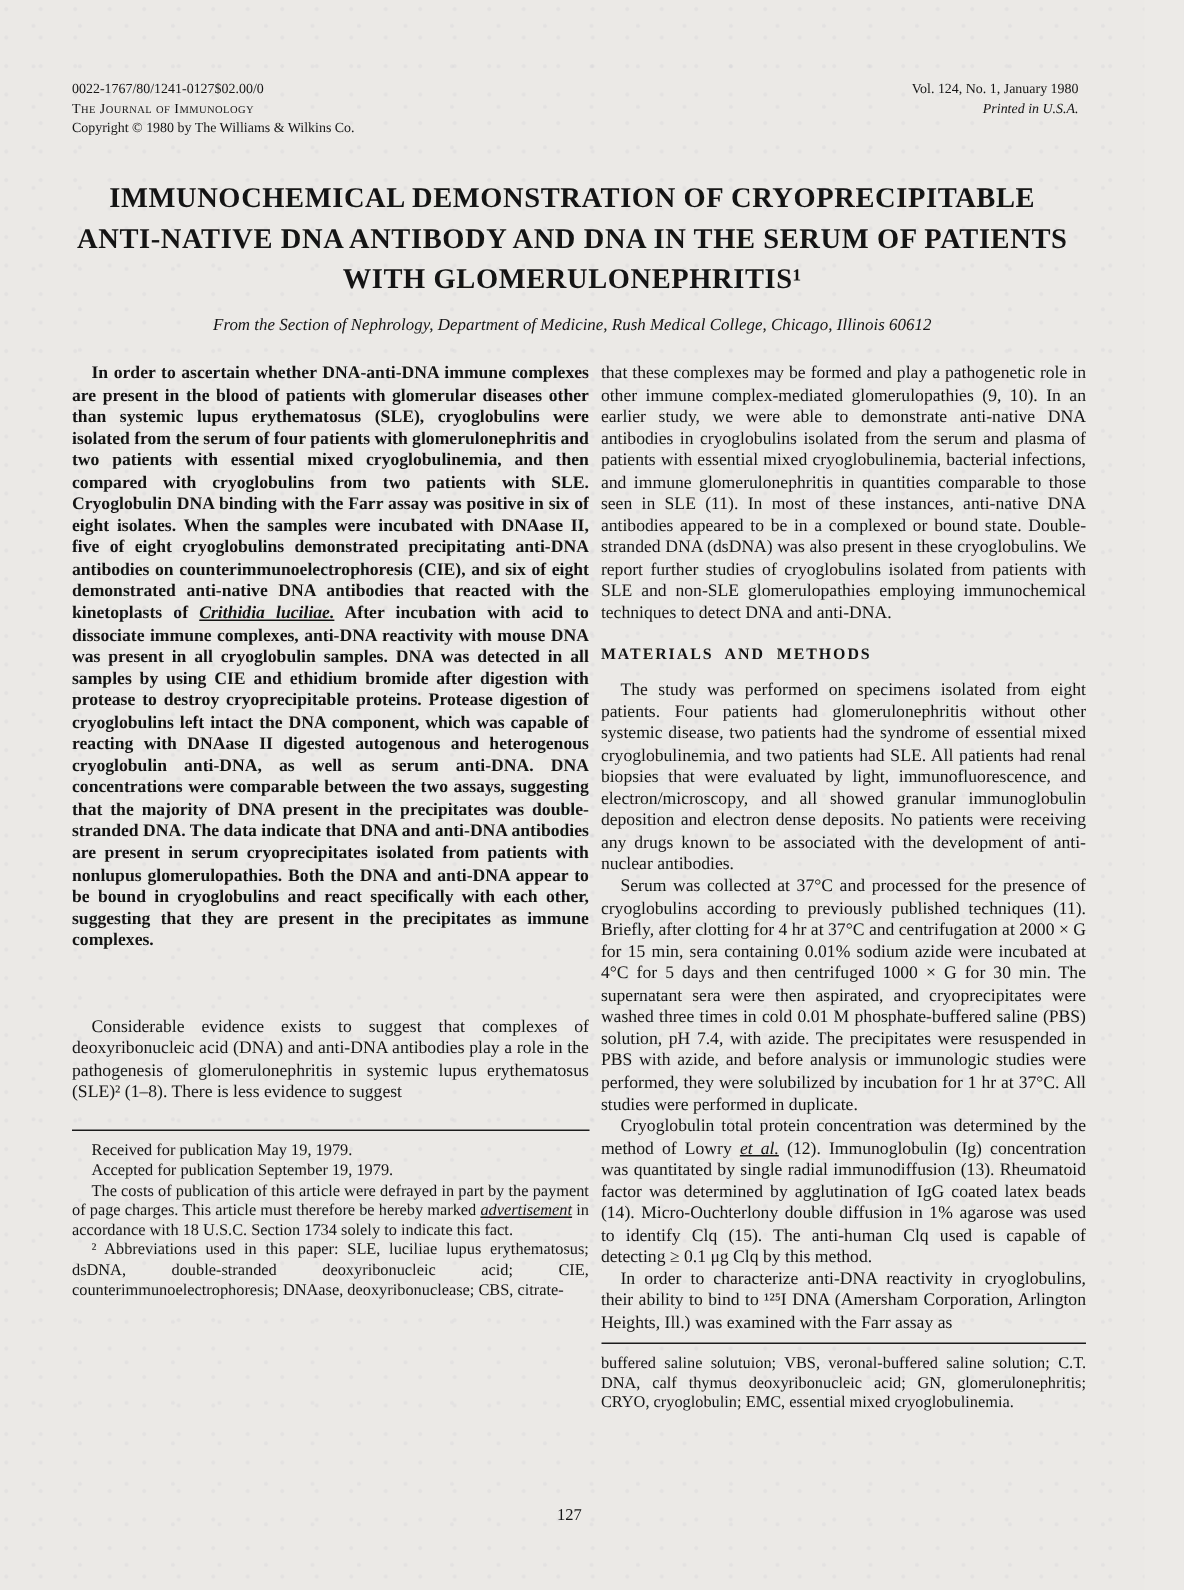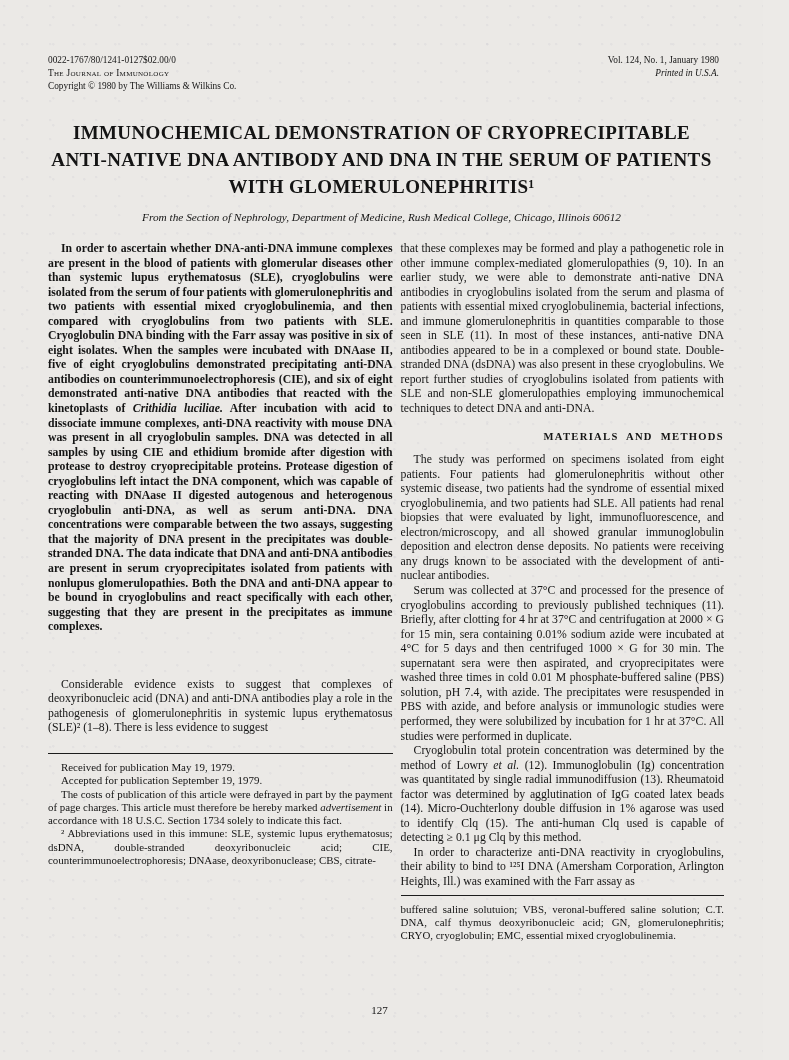--- a/index.html
+++ b/index.html
@@ -60,38 +60,38 @@
   .abstract, .indent { text-indent:13px; }
   .noindent { text-indent:0; }
 
   .intro { margin-top:43px; }
 
   .fnrule { border:none; border-top:1.2px solid #1c1c1c; margin:17px 0 0 0; width:100%; }
   .fnotes { margin-top:7px; font-size:10.9px; line-height:13.3px; }
   .fnotes p { text-indent:13px; text-align:justify; }
 
   .mm-head {
-    text-align:right;
+    text-align:left;
     font-size:10.6px;
     font-weight:bold;
     letter-spacing:1.3px;
     word-spacing:4px;
     margin:13px 0 9px 0;
     text-indent:0;
   }
   .fncont { margin-top:7px; font-size:10.9px; line-height:13.3px; text-align:justify; }
 
   .pageno {
     position:absolute;
     bottom:44px; left:0; right:4px;
     text-align:center;
     font-size:11px;
   }
 
-  .r-i { font-style:italic; }
+  .r-i { font-style:italic;text-decoration:underline; }
   .r-small { font-size:10.2px; letter-spacing:.5px; }
 </style>
 </head>
 <body>
 
 <div class="page">
 
   <div class="hdr">
     <div class="block left">
       <div>0022-1767/80/1241-0127$02.00/0</div>
@@ -112,21 +112,21 @@
   <div class="cols">
 
     <div class="col-l">
       <p class="abstract"><span>In order to ascertain whether DNA-anti-DNA immune complexes are present in the blood of patients with glomerular diseases other than systemic lupus erythematosus (SLE), cryoglobulins were isolated from the serum of four patients with glomerulonephritis and two patients with essential mixed cryoglobulinemia, and then compared with cryoglobulins from two patients with SLE. Cryoglobulin DNA binding with the Farr assay was positive in six of eight isolates. When the samples were incubated with DNAase II, five of eight cryoglobulins demonstrated precipitating anti-DNA antibodies on counterimmunoelectrophoresis (CIE), and six of eight demonstrated anti-native DNA antibodies that reacted with the kinetoplasts of </span><span class="r-i">Crithidia luciliae.</span><span> After incubation with acid to dissociate immune complexes, anti-DNA reactivity with mouse DNA was present in all cryoglobulin samples. DNA was detected in all samples by using CIE and ethidium bromide after digestion with protease to destroy cryoprecipitable proteins. Protease digestion of cryoglobulins left intact the DNA component, which was capable of reacting with DNAase II digested autogenous and heterogenous cryoglobulin anti-DNA, as well as serum anti-DNA. DNA concentrations were comparable between the two assays, suggesting that the majority of DNA present in the precipitates was double-stranded DNA. The data indicate that DNA and anti-DNA antibodies are present in serum cryoprecipitates isolated from patients with nonlupus glomerulopathies. Both the DNA and anti-DNA appear to be bound in cryoglobulins and react specifically with each other, suggesting that they are present in the precipitates as immune complexes.</span></p>
       <p class="intro indent">Considerable evidence exists to suggest that complexes of deoxyribonucleic acid (DNA) and anti-DNA antibodies play a role in the pathogenesis of glomerulonephritis in systemic lupus erythematosus (SLE)² (1–8). There is less evidence to suggest</p>
       <hr class="fnrule">
       <div class="fnotes">
         <p>Received for publication May 19, 1979.</p>
         <p>Accepted for publication September 19, 1979.</p>
         <p><span>The costs of publication of this article were defrayed in part by the payment of page charges. This article must therefore be hereby marked </span><span class="r-i">advertisement</span><span> in accordance with 18 U.S.C. Section 1734 solely to indicate this fact.</span></p>
-        <p>² Abbreviations used in this immune: SLE, systemic lupus erythematosus; dsDNA, double-stranded deoxyribonucleic acid; CIE, counterimmunoelectrophoresis; DNAase, deoxyribonuclease; CBS, citrate-</p>
+        <p>² Abbreviations used in this paper: SLE, luciliae lupus erythematosus; dsDNA, double-stranded deoxyribonucleic acid; CIE, counterimmunoelectrophoresis; DNAase, deoxyribonuclease; CBS, citrate-</p>
       </div>
     </div>
 
     <div class="col-r">
       <p class="noindent">that these complexes may be formed and play a pathogenetic role in other immune complex-mediated glomerulopathies (9, 10). In an earlier study, we were able to demonstrate anti-native DNA antibodies in cryoglobulins isolated from the serum and plasma of patients with essential mixed cryoglobulinemia, bacterial infections, and immune glomerulonephritis in quantities comparable to those seen in SLE (11). In most of these instances, anti-native DNA antibodies appeared to be in a complexed or bound state. Double-stranded DNA (dsDNA) was also present in these cryoglobulins. We report further studies of cryoglobulins isolated from patients with SLE and non-SLE glomerulopathies employing immunochemical techniques to detect DNA and anti-DNA.</p>
       <h2 class="mm-head">MATERIALS AND METHODS</h2>
       <p class="indent">The study was performed on specimens isolated from eight patients. Four patients had glomerulonephritis without other systemic disease, two patients had the syndrome of essential mixed cryoglobulinemia, and two patients had SLE. All patients had renal biopsies that were evaluated by light, immunofluorescence, and electron/microscopy, and all showed granular immunoglobulin deposition and electron dense deposits. No patients were receiving any drugs known to be associated with the development of anti-nuclear antibodies.</p>
       <p class="indent">Serum was collected at 37°C and processed for the presence of cryoglobulins according to previously published techniques (11). Briefly, after clotting for 4 hr at 37°C and centrifugation at 2000 × G for 15 min, sera containing 0.01% sodium azide were incubated at 4°C for 5 days and then centrifuged 1000 × G for 30 min. The supernatant sera were then aspirated, and cryoprecipitates were washed three times in cold 0.01 M phosphate-buffered saline (PBS) solution, pH 7.4, with azide. The precipitates were resuspended in PBS with azide, and before analysis or immunologic studies were performed, they were solubilized by incubation for 1 hr at 37°C. All studies were performed in duplicate.</p>
       <p class="indent"><span>Cryoglobulin total protein concentration was determined by the method of Lowry </span><span class="r-i">et al.</span><span> (12). Immunoglobulin (Ig) concentration was quantitated by single radial immunodiffusion (13). Rheumatoid factor was determined by agglutination of IgG coated latex beads (14). Micro-Ouchterlony double diffusion in 1% agarose was used to identify Clq (15). The anti-human Clq used is capable of detecting ≥ 0.1 μg Clq by this method.</span></p>
       <p class="indent">In order to characterize anti-DNA reactivity in cryoglobulins, their ability to bind to ¹²⁵I DNA (Amersham Corporation, Arlington Heights, Ill.) was examined with the Farr assay as</p>

